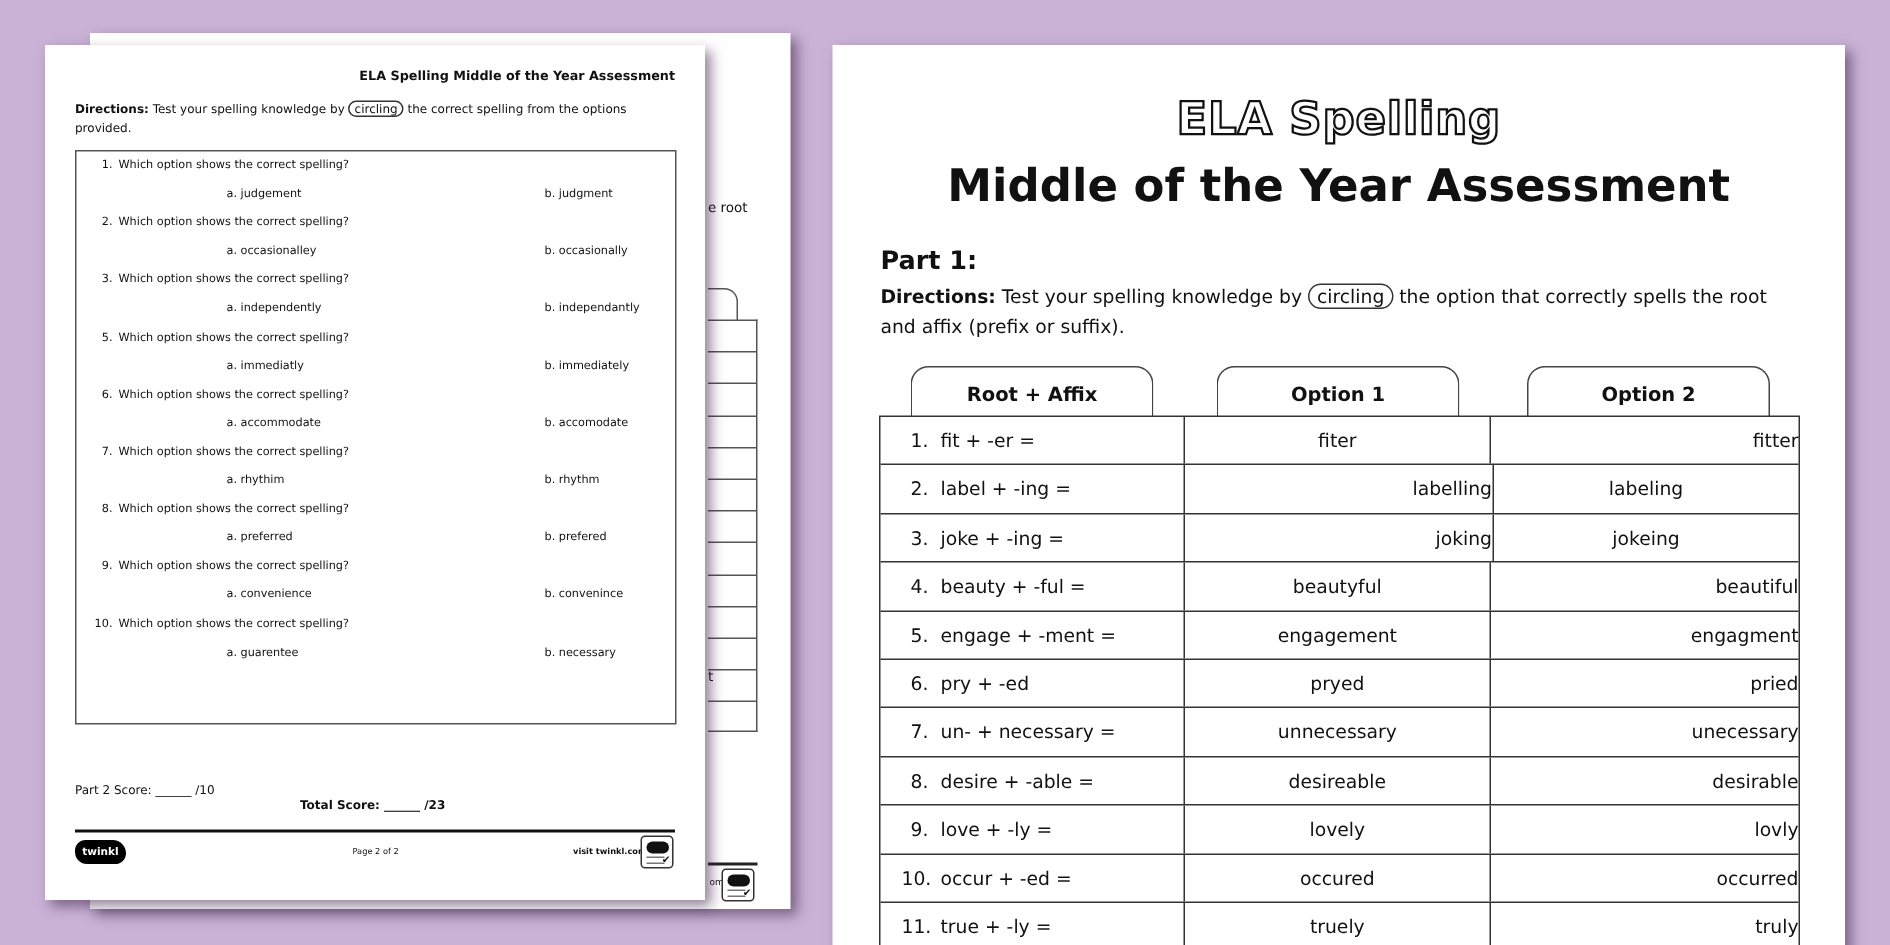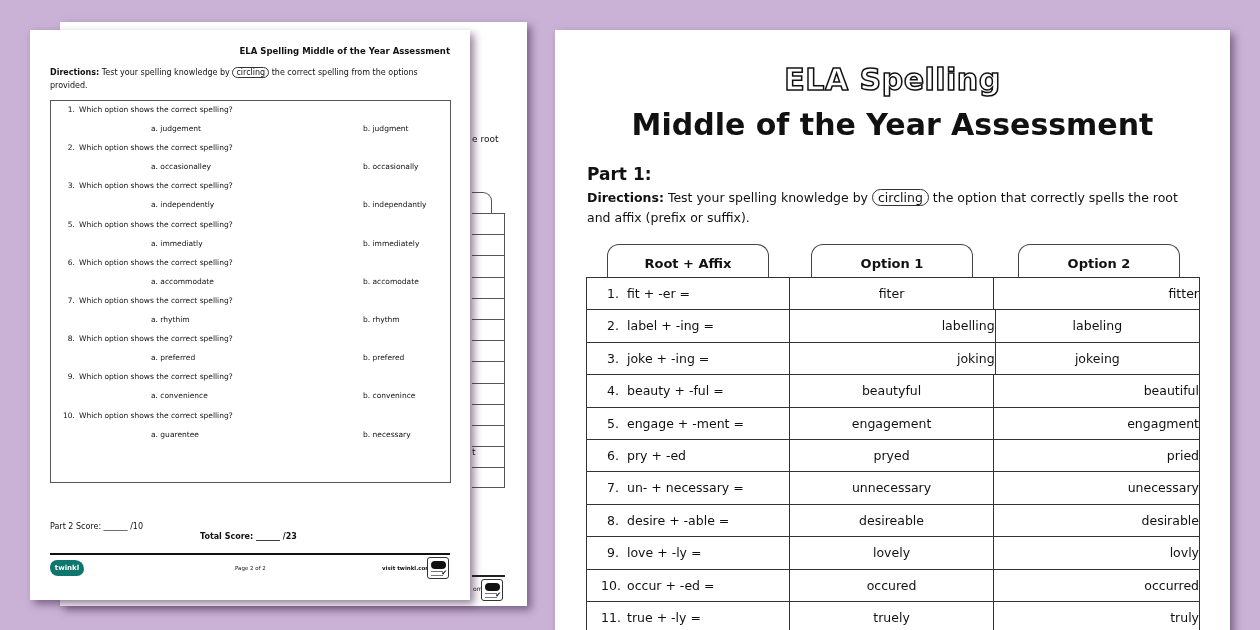--- a/index.html
+++ b/index.html
@@ -44,21 +44,21 @@
     .q { height: 38.2px; position: relative; font-size: 7.5px; }
     .q .qtext { position: absolute; left: 10px; top: 4px; }
     .q .qtext .num { display: inline-block; width: 14px; text-align: right; margin-right: 4px; }
     .q .opt-a { position: absolute; left: 100px; top: 23px; width: 100px; }
     .q .opt-b { position: absolute; left: 280px; top: 23px; width: 100px; margin-left: 32px; }
     #page2 .part-score { position: absolute; left: 20px; top: 480px; font-size: 8px; margin-top: 12px; }
     #page2 .total-score { position: absolute; left: 170px; top: 502px; font-size: 8px; font-weight: bold; }
     #page2 .footer-line { position: absolute; left: 20px; top: 523px; width: 400px; border-top: 2px solid #111; }
     #page2 .logo {
       position: absolute; left: 20px; top: 530px; width: 34px; height: 16px;
-      background: #0f766e; color: #fff; border-radius: 8px 10px 8px 9px;
+      background: #000000; color: #fff; border-radius: 8px 10px 8px 9px;
       font-size: 7px; font-weight: bold; text-align: center; line-height: 16px;
     }
     #page2 .page-num { position: absolute; left: 205px; top: 535px; font-size: 5.5px; }
     #page2 .visit { position: absolute; left: 352px; top: 535px; font-size: 5.5px; font-weight: bold; }
     .badge {
       position: absolute; width: 22px; height: 22px; border: 1px solid #333; border-radius: 3px; background: #fff;
     }
     .badge .cloud { position: absolute; left: 3px; top: 3px; width: 15px; height: 8px; background: #111; border-radius: 5px; }
     .badge .lines { position: absolute; left: 3px; top: 13px; width: 12px; height: 5px; border-top: 1px solid #777; border-bottom: 1px solid #777; }
     .badge .tick { position: absolute; right: 1px; bottom: 1px; font-size: 7px; line-height: 7px; }

